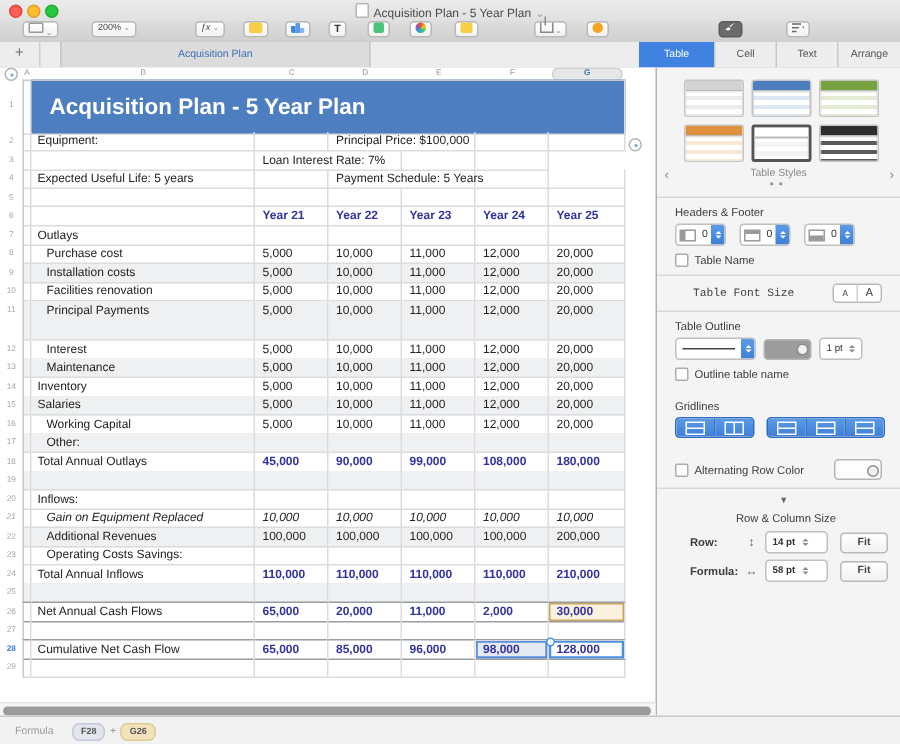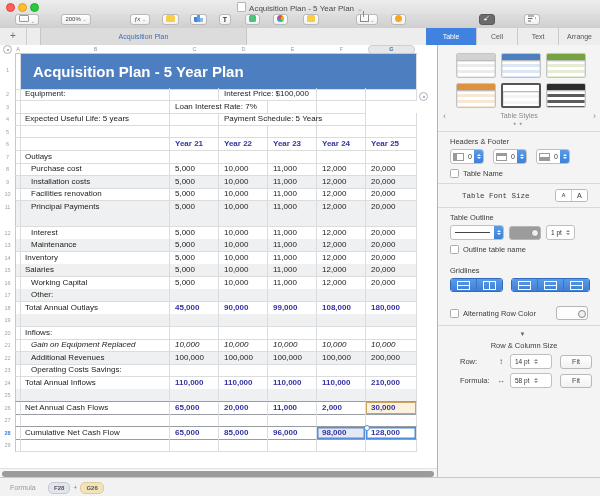--- a/index.html
+++ b/index.html
@@ -122,21 +122,21 @@
   .pt-val{font-size:6.5px;color:#333;padding:0 2px;white-space:nowrap;}
   #gridline-row{display:flex;margin-left:12px;gap:8px;}
   .seg-group{display:flex;border-radius:3px;overflow:hidden;border:1px solid #2f6cc0;}
   .seg{width:25px;height:12px;background:linear-gradient(#5a9be8,#3f7fd6);border-left:1px solid #3a74c8;
     display:flex;align-items:center;justify-content:center;}
   .seg:first-child{border-left:none;}
   .seg .glyph{width:11px;height:7px;border:1px solid #fff;position:relative;}
   .seg .glyph i{position:absolute;background:#fff;}
   #altrow-row{display:flex;align-items:center;margin-left:12px;gap:4px;}
   #altrow-row .color-well{margin-left:auto;margin-right:12px;}
-  .rc-row{display:flex;align-items:center;margin-left:22px;margin-top:4px;gap:4px;}
+  .rc-row{display:flex;align-items:center;margin-left:22px;margin-top:4px;gap:4px;font-weight:bold;}
   .rc-label{font-size:7.5px;color:#3c3c3c;width:32px;}
   .rc-icon{font-size:8px;color:#666;width:10px;text-align:center;}
   .fit-btn{width:30px;height:12px;background:linear-gradient(#fff,#f1f1f1);border:1px solid #b9b9b9;
     border-radius:3px;font-size:7px;color:#444;text-align:center;line-height:12px;margin-left:4px;}
   .disclose{font-size:6px;color:#666;margin-right:3px;}
   
   #hscroll{position:absolute;left:0;top:468px;width:437px;height:9px;background:#f6f6f6;
     border-top:1px solid #e2e2e2;}
   #hscroll-thumb{position:absolute;left:2px;top:1.5px;width:432px;height:6px;border-radius:3px;background:#9b9b9b;}
   #formulabar{position:absolute;left:0;top:477px;width:600px;height:19px;background:#f2f2f2;
@@ -254,21 +254,21 @@
       <div class="srow" style="grid-template-columns: 15px 6px 149px 49px 49px 49px 49px 51px; height: 35px;">
         <div class="gut" style="line-height: 35px;">1</div>
         <div class="cell colA" style="border-top: 1px solid rgb(198, 200, 202);"></div>
         <div class="title-cell" style="grid-column: 3 / 9; border-top: 1px solid rgb(198, 200, 202);">Acquisition Plan -  5 Year Plan</div>
       </div>
       <div class="srow" style="grid-template-columns: 15px 6px 149px 49px 49px 49px 49px 51px; height: 12.5px;">
         <div class="gut">2</div>
         <div class="cell colA"></div>
         <div class="cell">Equipment:</div>
         <div class="cell vcell"></div>
-        <div class="cell vcell" style="grid-column: span 2;">Interest Price: $100,000</div>
+        <div class="cell vcell" style="grid-column: span 2;">Principal Price: $100,000</div>
         <div class="cell vcell"></div>
         <div class="cell vcell"></div>
       </div>
       <div class="srow" style="grid-template-columns: 15px 6px 149px 49px 49px 49px 49px 51px; height: 12.5px;">
         <div class="gut">3</div>
         <div class="cell colA"></div>
         <div class="cell vcell"></div>
         <div class="cell vcell" style="grid-column: span 2;">Loan Interest Rate:  7%</div>
         <div class="cell vcell"></div>
         <div class="cell vcell"></div>

